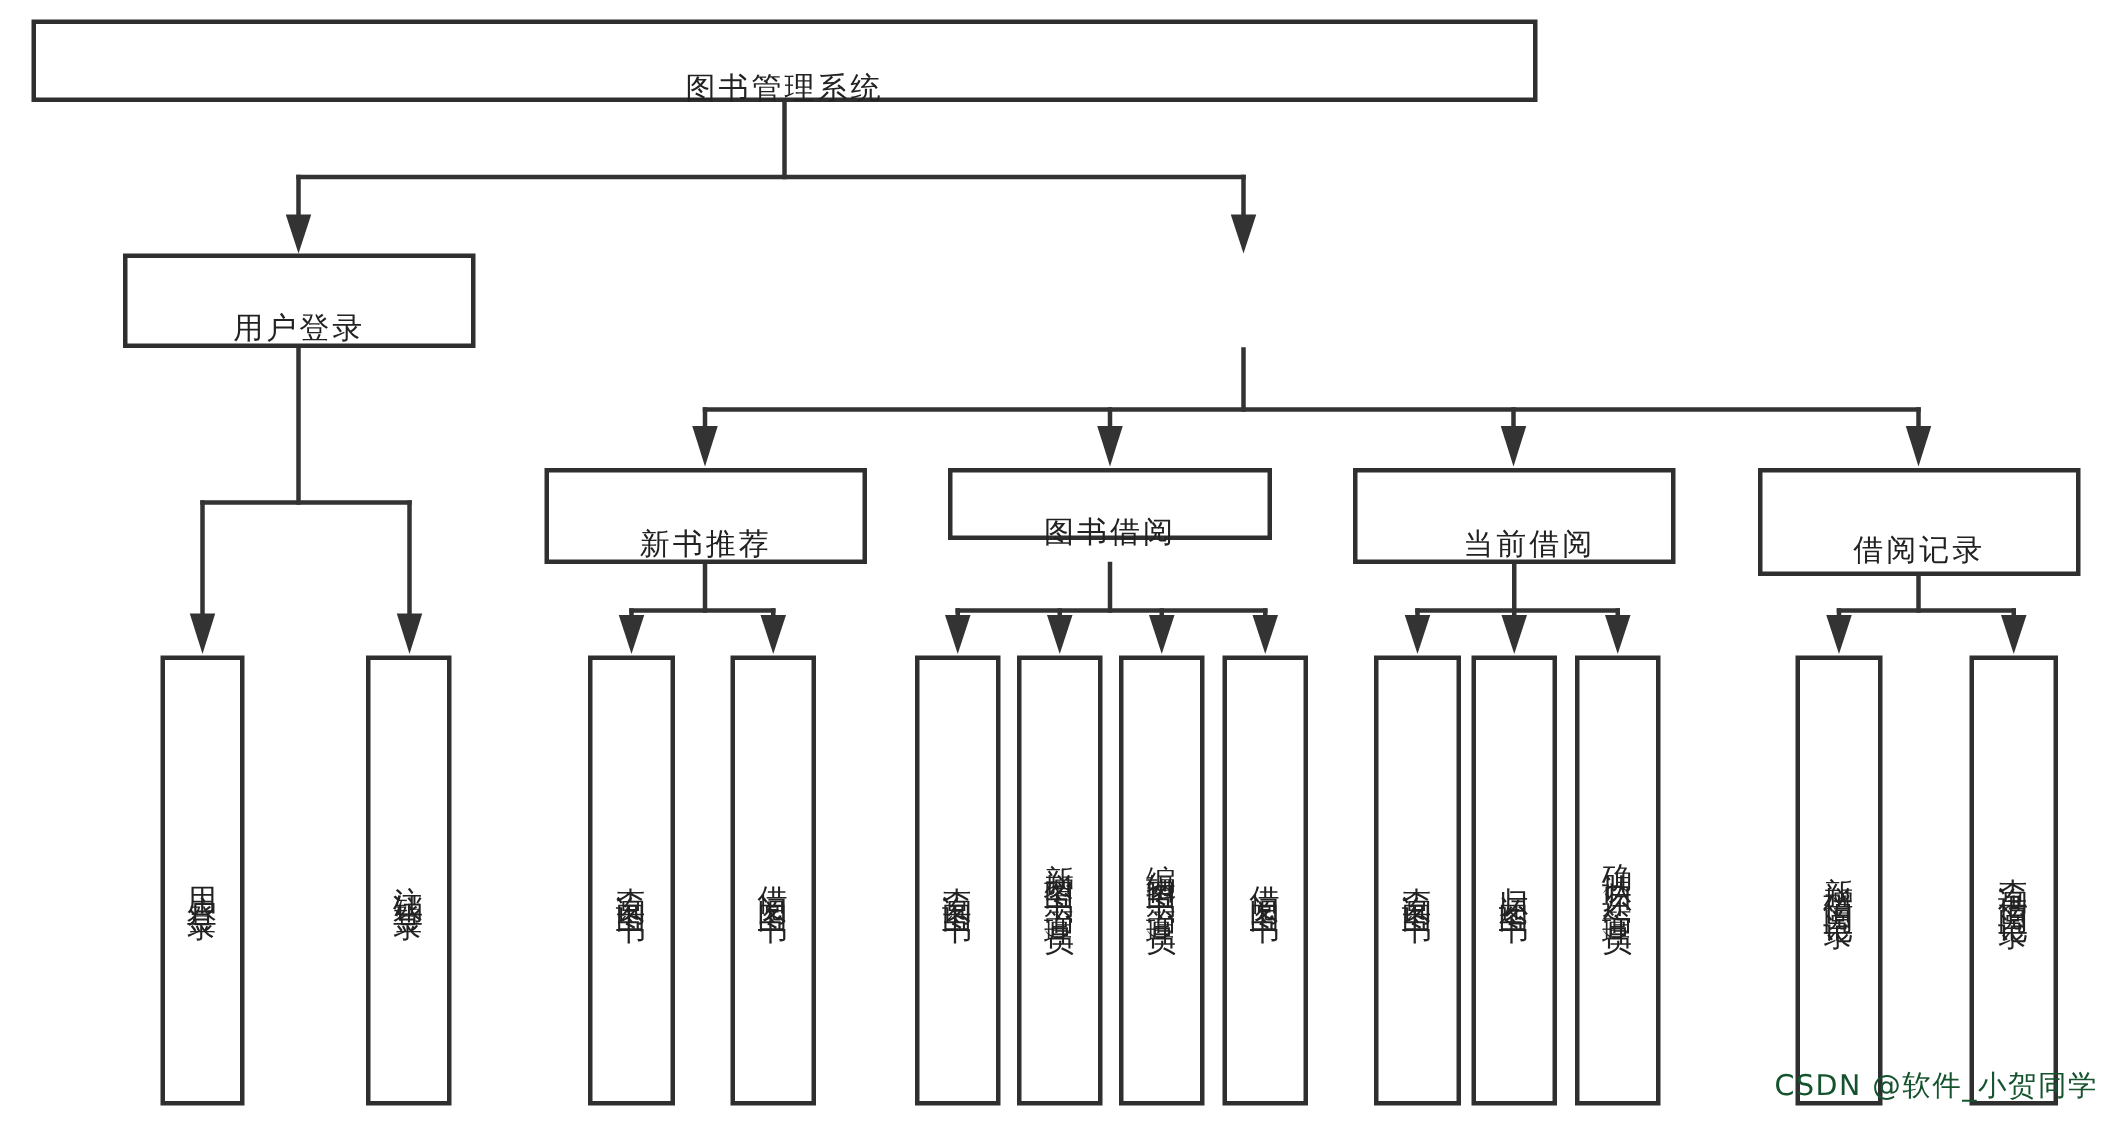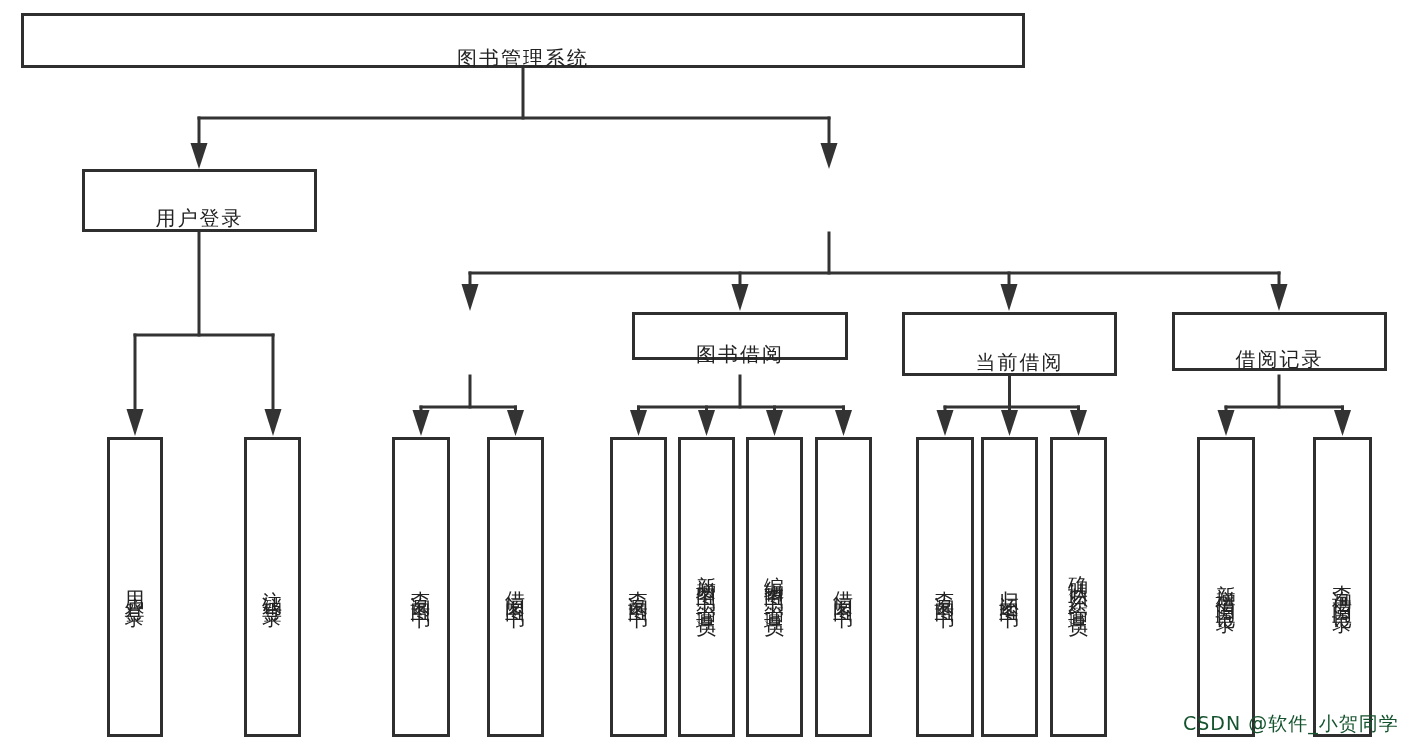--- a/index.html
+++ b/index.html
@@ -150,27 +150,30 @@
   </svg>
 
   <div class="node h" style="left:21px; top:13px; width:1004px; height:55px;">
     <span>图书管理系统</span>
   </div>
 
   <div class="node h" style="left:82px; top:169px; width:235px; height:63px;">
     <span>用户登录</span>
   </div>
 
+  <div class="node h" style="left:363px; top:312px; width:215px; height:64px;">
+    <span>新书推荐</span>
+  </div>
   <div class="node h" style="left:632px; top:312px; width:216px; height:48px;font-family:Liberation Serif, serif;">
     <span>图书借阅</span>
   </div>
   <div class="node h" style="left:902px; top:312px; width:215px; height:64px;padding-left:20px;">
     <span>当前借阅</span>
   </div>
-  <div class="node h" style="left:1172px; top:312px; width:215px; height:59px;">
+  <div class="node h" style="left:1172px; top:312px; width:215px; height:72px;">
     <span>借阅记录</span>
   </div>
 
   <div class="node v" style="left:107px; top:437px; width:56px; height:300px;">
     <span>用户登录</span>
   </div>
   <div class="node v" style="left:244px; top:437px; width:57px; height:300px;">
     <span>注销登录</span>
   </div>
 

